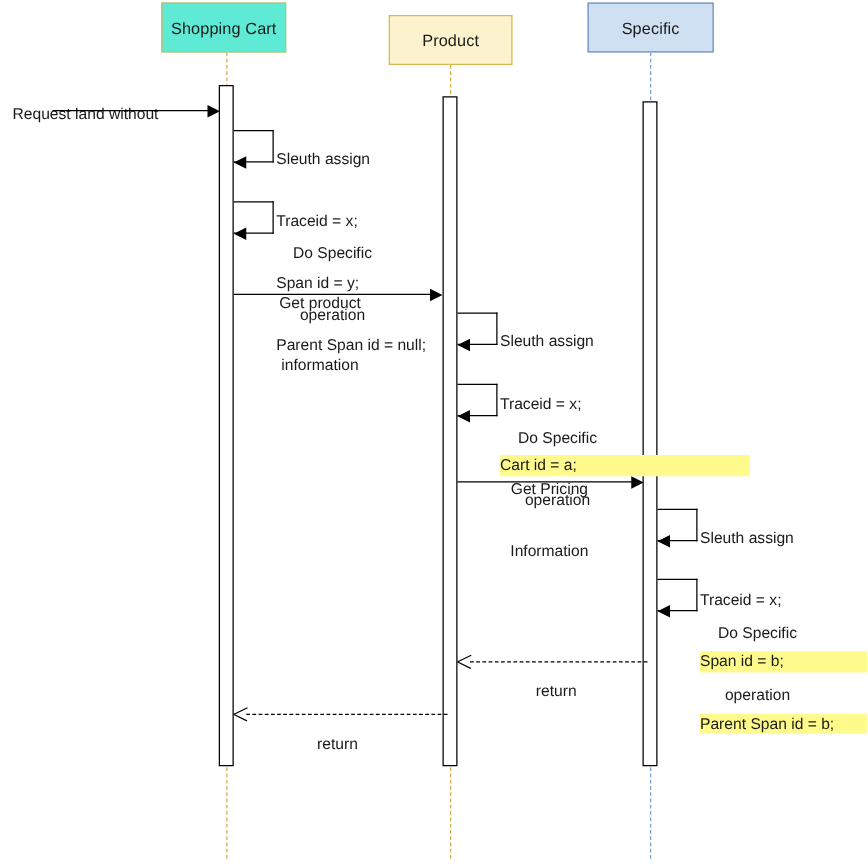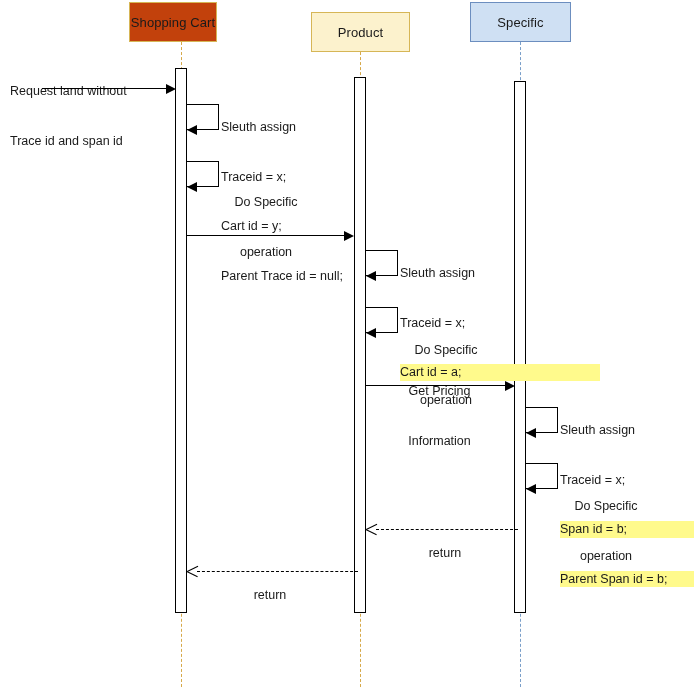--- a/index.html
+++ b/index.html
@@ -128,57 +128,60 @@
 </style>
 </head>
 <body>
 
 <div id="canvas">
 
   <div class="lifeline" style="left:181px; top:42px; height:645px; border-left-color:#d6a94a;"></div>
   <div class="lifeline" style="left:360px; top:42px; height:645px; border-left-color:#d6a94a;"></div>
   <div class="lifeline" style="left:520px; top:42px; height:645px; border-left-color:#7a9fc9;"></div>
 
-  <div class="participant" style="left:129px; top:2px; width:88px; height:40px; background:#c2410c; border-color:#d6b656;justify-content:center;">
+  <div class="participant" style="left:129px; top:2px; width:100px; height:40px; background:#5eead4; border-color:#d6b656;justify-content:center;">
     <span>Shopping Cart</span>
   </div>
   <div class="participant" style="left:311px; top:12px; width:99px; height:40px; background:#fcf2cd; border-color:#d6b656;">
     <span>Product</span>
   </div>
   <div class="participant" style="left:470px; top:2px; width:101px; height:40px; background:#cfe0f3; border-color:#6c8ebf;">
     <span>Specific</span>
   </div>
 
   <div class="activation" style="left:175px; top:68px; width:12px; height:545px;"></div>
   <div class="activation" style="left:354px; top:77px; width:12px; height:536px;"></div>
   <div class="activation" style="left:514px; top:81px; width:12px; height:532px;"></div>
 
   <div class="label left" style="left:10px; top:50px; width:190px;">
     <span class="noteline">Request land without</span>
-    <span class="noteline">Trace id and span id</span>
   </div>
   <div class="msgline" style="left:42px; top:88px; width:127px;"></div>
   <div class="arrow right" style="left:166px; top:83.5px;"></div>
 
   <div class="selfcall" style="left:187px; top:104px; width:32px; height:26px;"></div>
   <div class="arrow left" style="left:187px; top:125px;"></div>
   <div class="label left" style="left:221px; top:86px; width:200px;">
     <span class="noteline">Sleuth assign</span>
     <span class="noteline">Traceid = x;</span>
-    <span class="noteline">Cart id = y;</span>
-    <span class="noteline">Parent Trace id = null;</span>
+    <span class="noteline">Span id = y;</span>
+    <span class="noteline">Parent Span id = null;</span>
   </div>
 
   <div class="selfcall" style="left:187px; top:161px; width:32px; height:26px;"></div>
   <div class="arrow left" style="left:187px; top:182px;"></div>
   <div class="label center" style="left:221px; top:161px; width:90px;">
     <span class="noteline">Do Specific</span>
     <span class="noteline">operation</span>
   </div>
 
+  <div class="label center" style="left:196px; top:201px; width:120px;">
+    <span class="noteline">Get product</span>
+    <span class="noteline">information</span>
+  </div>
   <div class="msgline" style="left:187px; top:235px; width:160px;"></div>
   <div class="arrow right" style="left:344px; top:230.5px;"></div>
 
   <div class="selfcall" style="left:366px; top:250px; width:32px; height:26px;"></div>
   <div class="arrow left" style="left:366px; top:271px;"></div>
   <div class="label left" style="left:400px; top:232px; width:200px;">
     <span class="noteline">Sleuth assign</span>
     <span class="noteline">Traceid = x;</span>
     <span class="noteline hl">Cart id = a;</span>
   </div>

